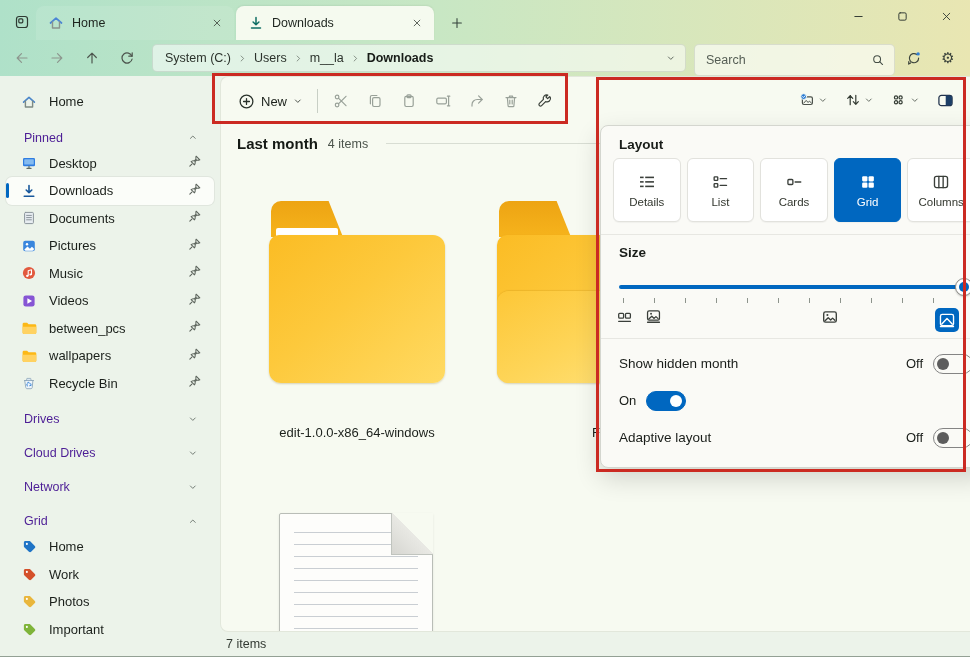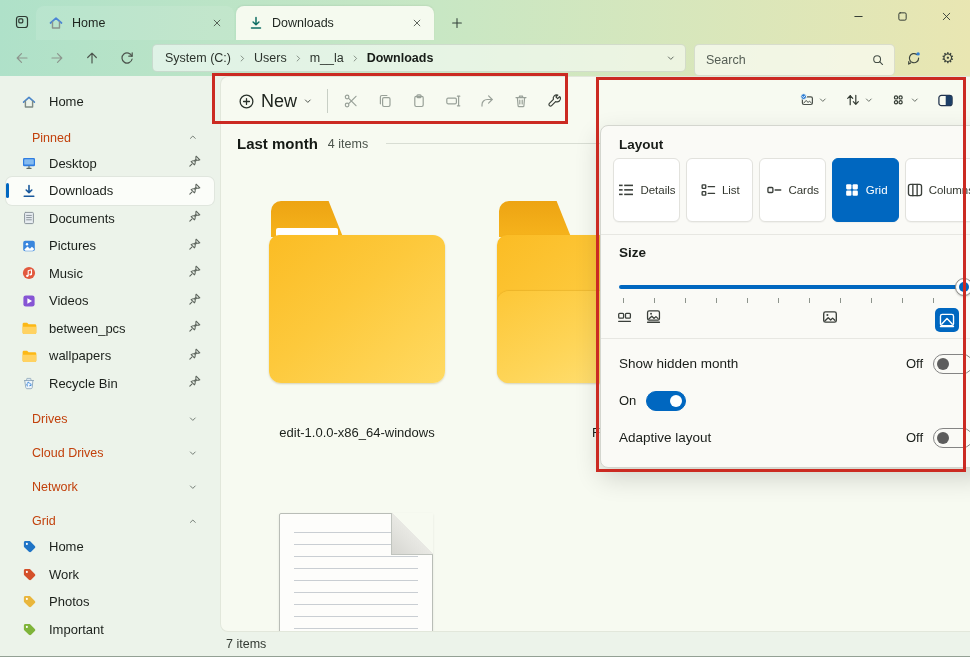--- a/index.html
+++ b/index.html
@@ -33,21 +33,21 @@
   .searchbox input { flex:1; border:none; background:transparent; outline:none; font-size:12.5px; color:#30372f; font-family:inherit; }
   .searchbox input::placeholder { color:#555e55; }
   .searchbox .ico { color:#454e46; }
   .quickbtn { position:absolute; top:46px; width:24px; height:24px; border:none; background:transparent; display:flex; align-items:center; justify-content:center; color:#3c443c; }
   .quickbtn.assist { left:902px; }
   .quickbtn.gear { left:936px; font-size:15px; }
 
   
   .card { position:absolute; left:220px; top:76px; right:0; bottom:25px; background:#f7faf1; border:1px solid #e2e7db; border-right:none; border-radius:8px 0 0 8px; overflow:hidden; z-index:1; }
   .toolbar { position:absolute; top:0; left:0; right:0; height:48px; display:flex; align-items:center; }
-  .newbtn { margin-left:8px; height:34px; display:flex; align-items:center; gap:6px; padding:0 9px; border:none; background:transparent; border-radius:4px; font-size:18px; color:#1c221c; font-family:inherit; }
+  .newbtn { margin-left:8px; height:34px; display:flex; align-items:center; gap:6px; padding:0 9px; border:none; background:transparent; border-radius:4px; font-size:13px; color:#1c221c; font-family:inherit; }
   .newbtn .ico { color:#2a322b; }
   .tsep { width:1px; height:24px; background:#c8cfc5; margin:0 6px 0 4px; }
   .tbtn { width:32px; height:32px; margin:0 1px; display:flex; align-items:center; justify-content:center; border:none; background:transparent; border-radius:4px; color:#99a199; }
   .tbtn.strong { color:#3a403a; }
 
   .toolbar-right { position:absolute; left:796px; top:84px; height:32px; display:flex; align-items:center; gap:10px; z-index:2; }
   .trg { display:flex; align-items:center; gap:3px; color:#333b33; background:transparent; border:none; padding:2px 3px; border-radius:4px; }
   .trg .small { color:#4a524a; }
 
   .group-header { position:absolute; left:16px; top:58px; width:566px; display:flex; align-items:center; gap:10px; }
@@ -75,34 +75,34 @@
 
   .statusbar { position:absolute; left:226px; bottom:6px; font-size:12.5px; color:#333a33; z-index:1; }
 
   
   .sidebar { position:absolute; left:0; top:76px; width:220px; bottom:0; padding-top:12px; }
   .srow { display:flex; align-items:center; height:27.5px; padding:0 12px 0 14px; position:relative; border-radius:6px; margin:0 6px; }
   .srow .ico { width:18px; display:flex; justify-content:center; }
   .srow .slabel { flex:1; margin-left:11px; font-size:13px; color:#1b201b; white-space:nowrap; }
   .srow .pin { color:#5b635b; }
   .srow.section { height:24px; margin-top:10px; }
-  .srow.section .slabel { margin-left:12px; font-size:12.5px; color:#c2410c; }
+  .srow.section .slabel { margin-left:4px; font-size:12.5px; color:#4c1d95; }
   .srow.section .ico { color:#5a645c; }
   .srow.sel { background:#fbfdf9; box-shadow:0 0 0 1px rgba(0,0,0,.05); }
   .srow.sel::before { content:""; position:absolute; left:0; top:6px; width:3px; height:15px; border-radius:2px; background:var(--accent); }
 
   
   .panel { position:absolute; left:600px; top:125px; width:388px; height:343px; background:#fafaf6; border:1px solid #d4d6cf; border-radius:8px; box-shadow:0 10px 26px rgba(0,0,0,.16); z-index:10; }
   .p-label { position:absolute; left:18px; font-size:13.5px; font-weight:bold; color:#191d19; }
   .p-label.l1 { top:11px; }
   .p-label.l2 { top:119px; }
   .p-div { position:absolute; left:0; right:0; height:1px; background:#e7e7e2; }
   .p-div.d1 { top:108px; } .p-div.d2 { top:212px; }
   .layout-opts { position:absolute; left:12px; right:12px; top:32px; height:64px; display:flex; gap:6px; }
-  .lopt { flex:1; background:#ffffff; border:1px solid #e2e2dd; border-radius:6px; display:flex; flex-direction:row; align-items:center; justify-content:center; gap:5px; color:#3a3f3a; box-shadow:0 1px 1px rgba(0,0,0,.04); }
+  .lopt { flex:1; background:#ffffff; border:1px solid #e2e2dd; border-radius:6px; display:flex; flex-direction:column; align-items:center; justify-content:center; gap:5px; color:#3a3f3a; box-shadow:0 1px 1px rgba(0,0,0,.04); }
   .lopt-label { font-size:11.5px; color:#33372f; }
   .lopt.sel { background:var(--accent); border-color:var(--accent); color:#fff; }
   .lopt.sel .lopt-label { color:#fff; }
 
   .slider { position:absolute; left:18px; right:18px; top:152px; height:18px; }
   .slider .track { position:absolute; left:0; right:0; top:7px; height:4px; border-radius:2px; background:var(--accent); }
   .slider .thumb { position:absolute; right:-4px; top:0; width:18px; height:18px; border-radius:50%; background:#fff; border:1px solid #8b8b86; box-shadow:0 1px 2px rgba(0,0,0,.2); }
   .slider .thumb::after { content:""; position:absolute; left:3px; top:3px; width:10px; height:10px; border-radius:50%; background:var(--accent); }
   .ticks { position:absolute; left:22px; right:22px; top:172px; height:6px; display:flex; justify-content:space-between; }
   .tick { width:1px; height:5px; background:#8d948c; }

